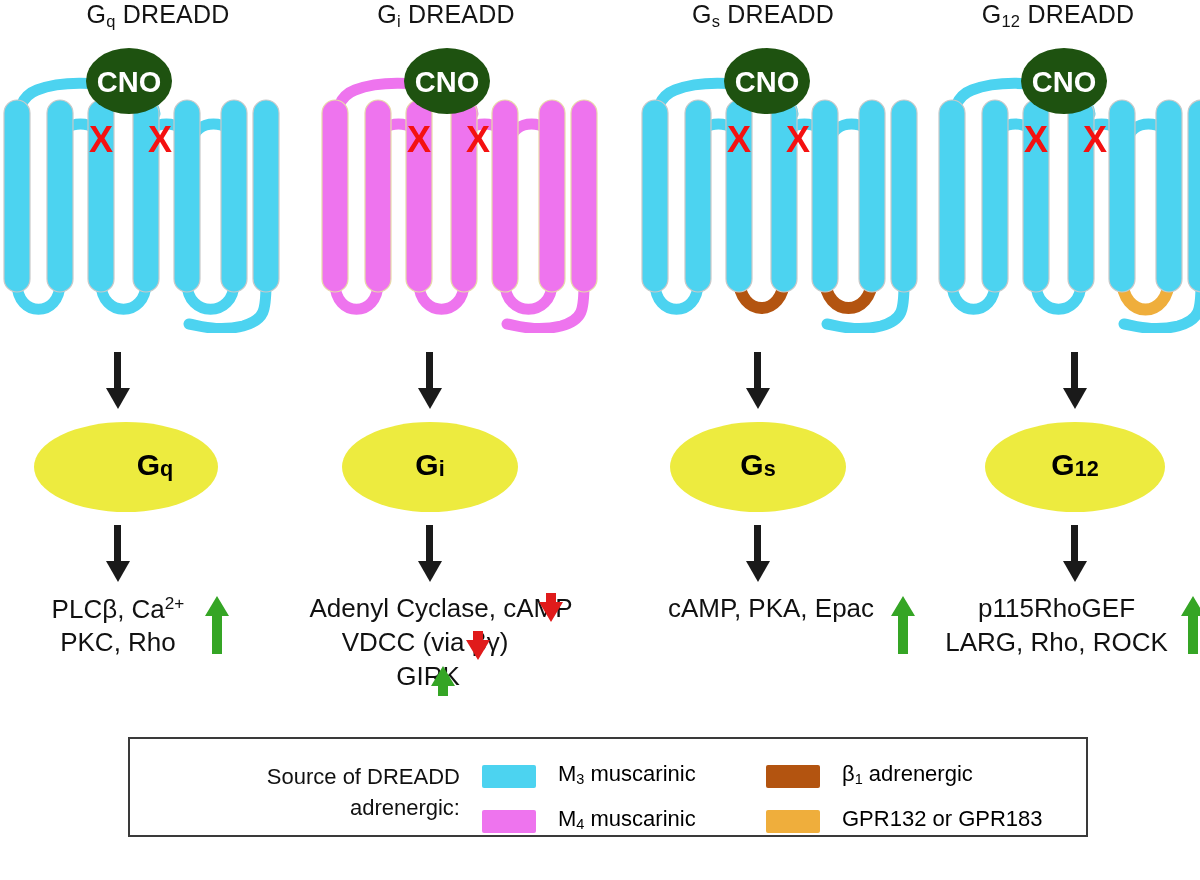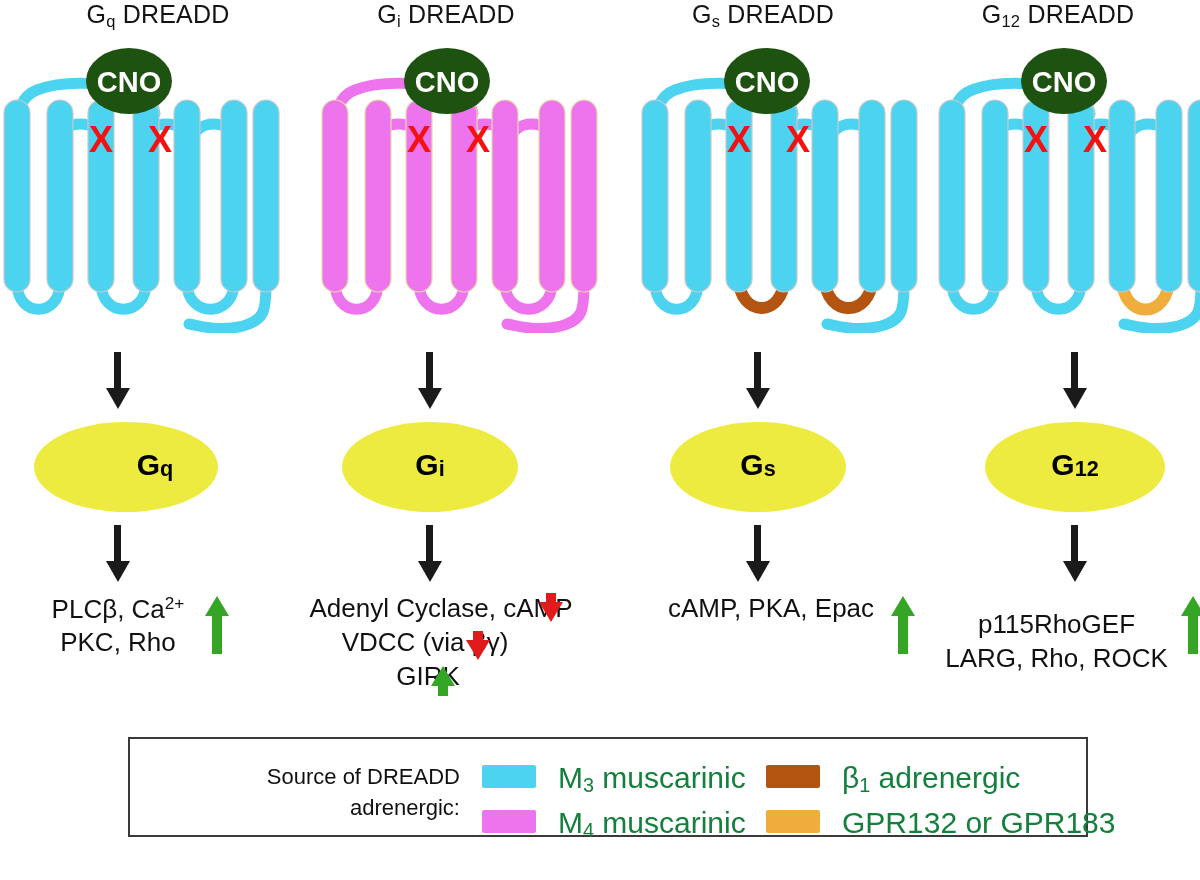--- a/index.html
+++ b/index.html
@@ -81,22 +81,22 @@
     line-height: 1.42;
   }
   .swatch {
     position: absolute;
     width: 54px;
     height: 23px;
     border-radius: 2px;
   }
   .legend-text {
     position: absolute;
-    font-size: 30px;
-    color: #15803d;
+    font-size: 22px;
+    color: #000000;
     white-space: nowrap;
   }
   .legend-text sub { font-size: 0.66em; vertical-align: -0.2em; }
   .arrow-svg { position: absolute; }
 </style>
 </head>
 <body>
 
 <div class="stage">
 
@@ -325,21 +325,21 @@
   </svg>
   <div class="gprot-label" style="left:917px; top:448px;">
     <span>G</span><sub style="font-size:0.72em; vertical-align:-0.05em;">12</sub>
   </div>
 
   <svg class="arrow-svg" style="left:1052px; top:525px;" width="30" height="58" viewBox="0 0 30 58">
     <rect x="11" y="0" width="7" height="38" fill="#1A1A1A"></rect>
     <polygon points="3,36 27,36 15,57" fill="#1A1A1A"></polygon>
   </svg>
 
-  <div class="pathway" style="left:916px; top:592px; text-align:center; width:265px;margin-top:16px;">
+  <div class="pathway" style="left:916px; top:592px; text-align:center; width:265px;">
     <span class="ln">p115RhoGEF</span>
     <span class="ln">LARG, Rho, ROCK</span>
   </div>
   <svg class="arrow-svg" style="left:1172px; top:594px;" width="26" height="62" viewBox="0 0 26 62">
     <polygon points="13,2 25,22 18,22 18,60 8,60 8,22 1,22" fill="#35A525"></polygon>
   </svg>
 
   <div class="legend-box">
     <div class="legend-title">
       <span style="display:block;">Source of DREADD</span>

